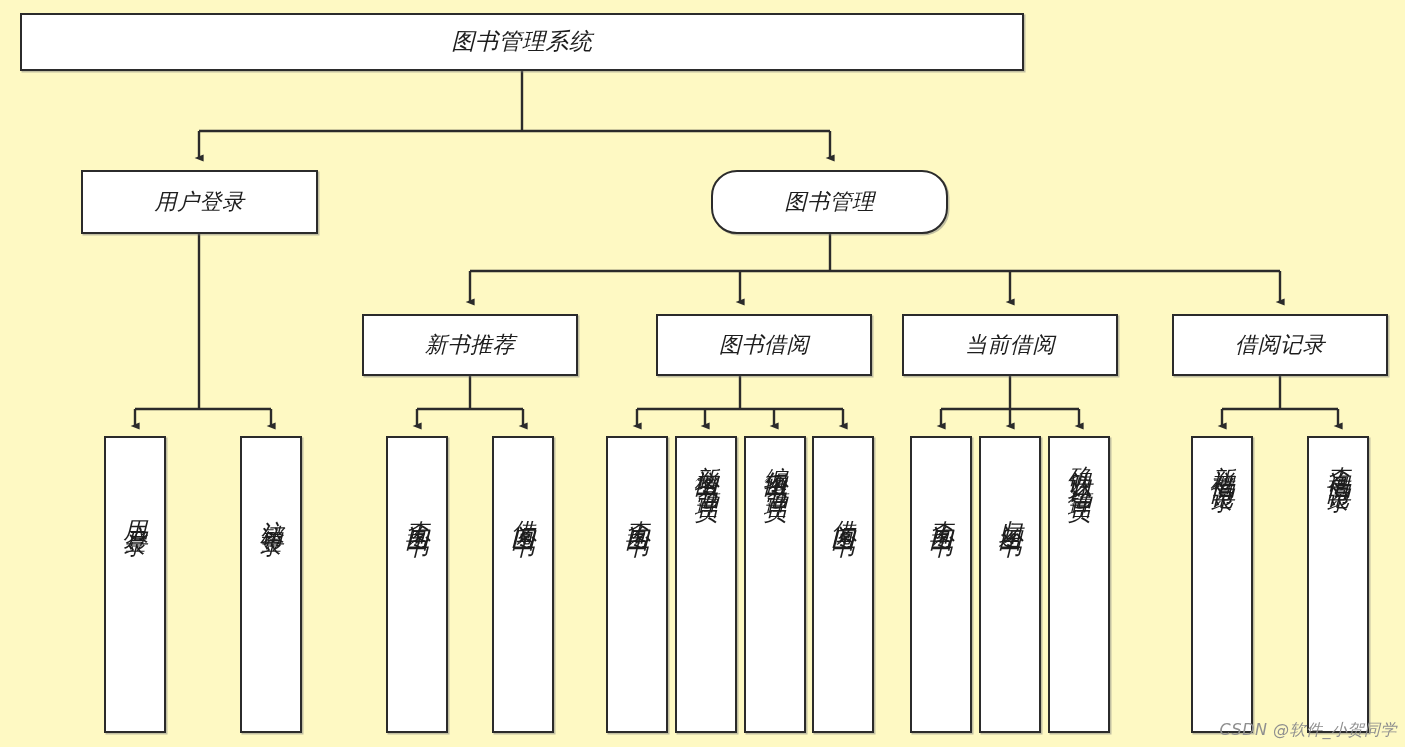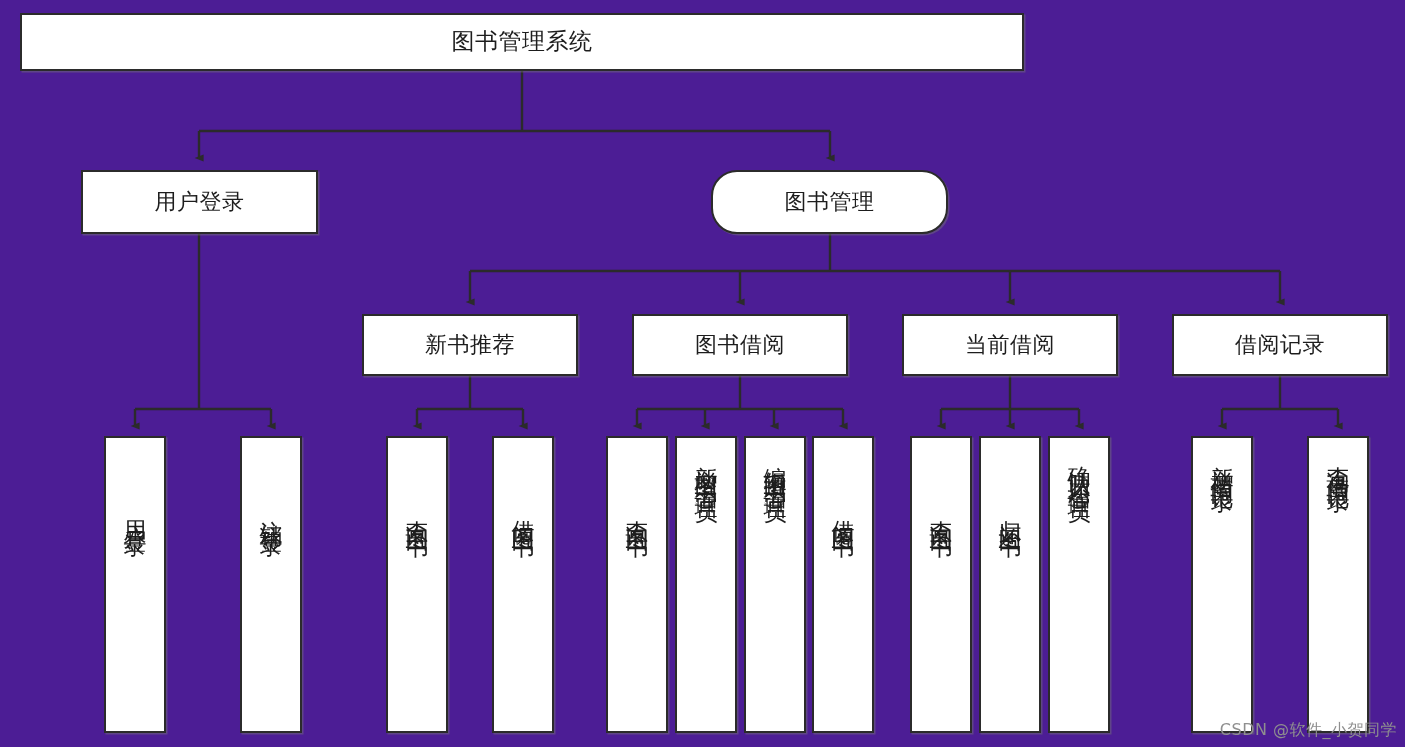--- a/index.html
+++ b/index.html
@@ -7,22 +7,23 @@
     padding: 0;
     background: #ffffff;
   }
   body {
     font-family: "DejaVu Sans", "Liberation Sans", sans-serif;
   }
   #canvas {
     position: relative;
     width: 1405px;
     height: 747px;
-    background: #4c1d95;
+    background: #fef9c3;
     overflow: hidden;
+    font-style: italic;
   }
   svg.wires {
     position: absolute;
     left: 0;
     top: 0;
     width: 1405px;
     height: 747px;
     pointer-events: none;
   }
   .node {
@@ -140,21 +141,21 @@
   </div>
 
   <div class="node horizontal" style="left:711px; top:170px; width:237px; height:64px;border-radius:26px;">
     <span class="label">图书管理</span>
   </div>
 
   <div class="node horizontal" style="left:362px; top:314px; width:216px; height:62px;justify-content:center;">
     <span class="label">新书推荐</span>
   </div>
 
-  <div class="node horizontal" style="left:632px; top:314px; width:216px; height:62px;">
+  <div class="node horizontal" style="left:656px; top:314px; width:216px; height:62px;">
     <span class="label">图书借阅</span>
   </div>
 
   <div class="node horizontal" style="left:902px; top:314px; width:216px; height:62px;">
     <span class="label">当前借阅</span>
   </div>
 
   <div class="node horizontal" style="left:1172px; top:314px; width:216px; height:62px;">
     <span class="label">借阅记录</span>
   </div>

